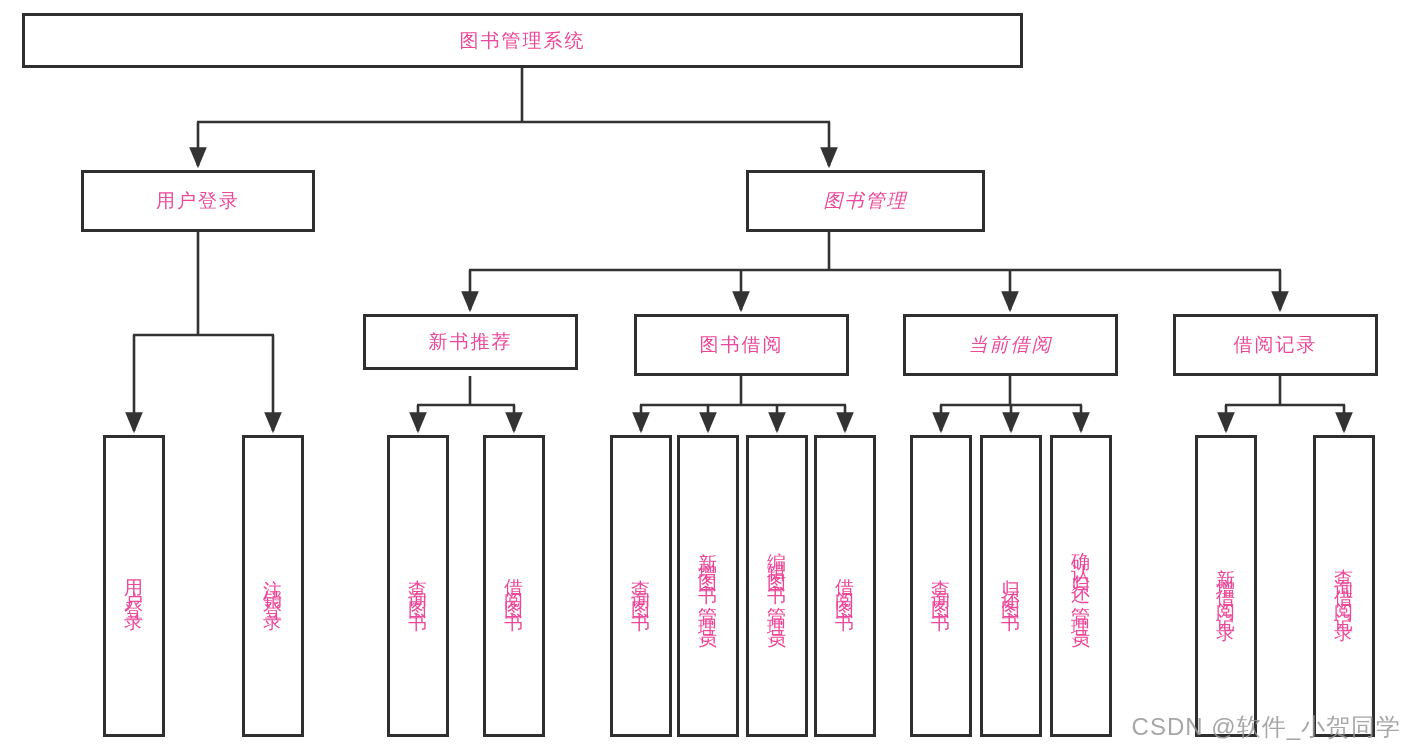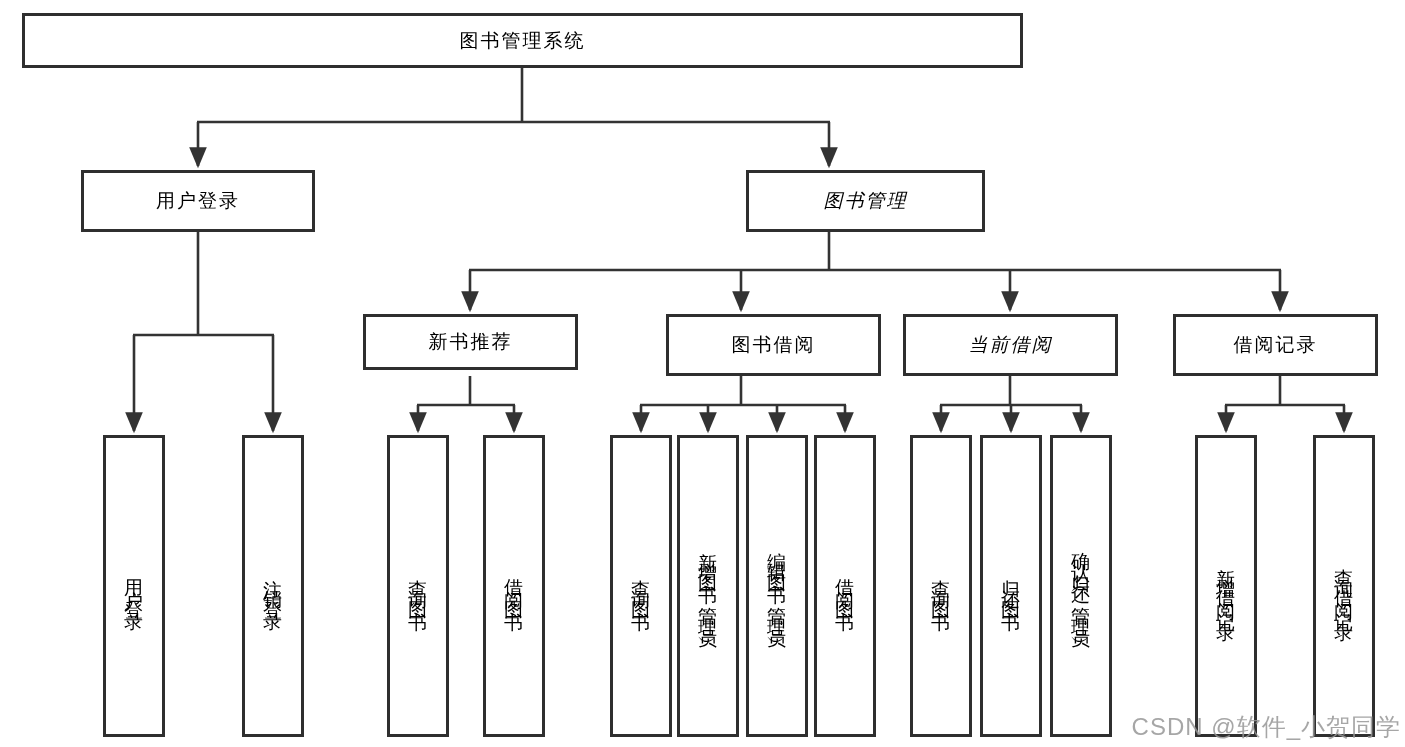--- a/index.html
+++ b/index.html
@@ -4,21 +4,21 @@
 <style>
   html,body { margin:0; padding:0; background:#ffffff; }
   .canvas {
     position:relative; width:1405px; height:747px; background:#ffffff;
     font-family:"Liberation Sans","DejaVu Sans",sans-serif; overflow:hidden;
   }
   .wires { position:absolute; left:0; top:0; width:1405px; height:747px; pointer-events:none; }
   .wires line { stroke:#333333; stroke-width:2.6; }
   .node {
     position:absolute; box-sizing:border-box; background:#ffffff;
-    border:3px solid #2f2f2f; color:#000000;
+    border:3px solid #2f2f2f; color:#ec4899;
     display:flex; align-items:center; justify-content:center;
     font-size:19px; letter-spacing:2px; text-align:center;
   }
   .node.vert {
     writing-mode:vertical-rl; text-orientation:mixed;
     letter-spacing:11px; line-height:1.0; padding:6px 0;
   }
   .watermark {
     position:absolute; right:4px; bottom:4px; z-index:5;
     font-size:24px; letter-spacing:1px; color:rgba(150,150,150,0.85);
@@ -72,21 +72,21 @@
     <line x1="1226" y1="405" x2="1226" y2="431" marker-end="url(#arr)"></line>
     <line x1="1344" y1="405" x2="1344" y2="431" marker-end="url(#arr)"></line>
   </svg>
 
   <div class="node" style="left:22px; top:13px; width:1001px; height:55px;">图书管理系统</div>
 
   <div class="node" style="left:81px; top:170px; width:234px; height:62px;">用户登录</div>
   <div class="node" style="left:746px; top:170px; width:239px; height:62px;font-style:italic;">图书管理</div>
 
   <div class="node" style="left:363px; top:314px; width:215px; height:56px;">新书推荐</div>
-  <div class="node" style="left:634px; top:314px; width:215px; height:62px;margin-left:32px;">图书借阅</div>
+  <div class="node" style="left:634px; top:314px; width:215px; height:62px;">图书借阅</div>
   <div class="node" style="left:903px; top:314px; width:215px; height:62px;font-style:italic;">当前借阅</div>
   <div class="node" style="left:1173px; top:314px; width:205px; height:62px;">借阅记录</div>
 
   <div class="node vert" style="left:103px; top:435px; width:62px; height:302px;">用户登录</div>
   <div class="node vert" style="left:242px; top:435px; width:62px; height:302px;">注销登录</div>
 
   <div class="node vert" style="left:387px; top:435px; width:62px; height:302px;">查询图书</div>
   <div class="node vert" style="left:483px; top:435px; width:62px; height:302px;">借阅图书</div>
 
   <div class="node vert" style="left:610px; top:435px; width:62px; height:302px;">查询图书</div>

